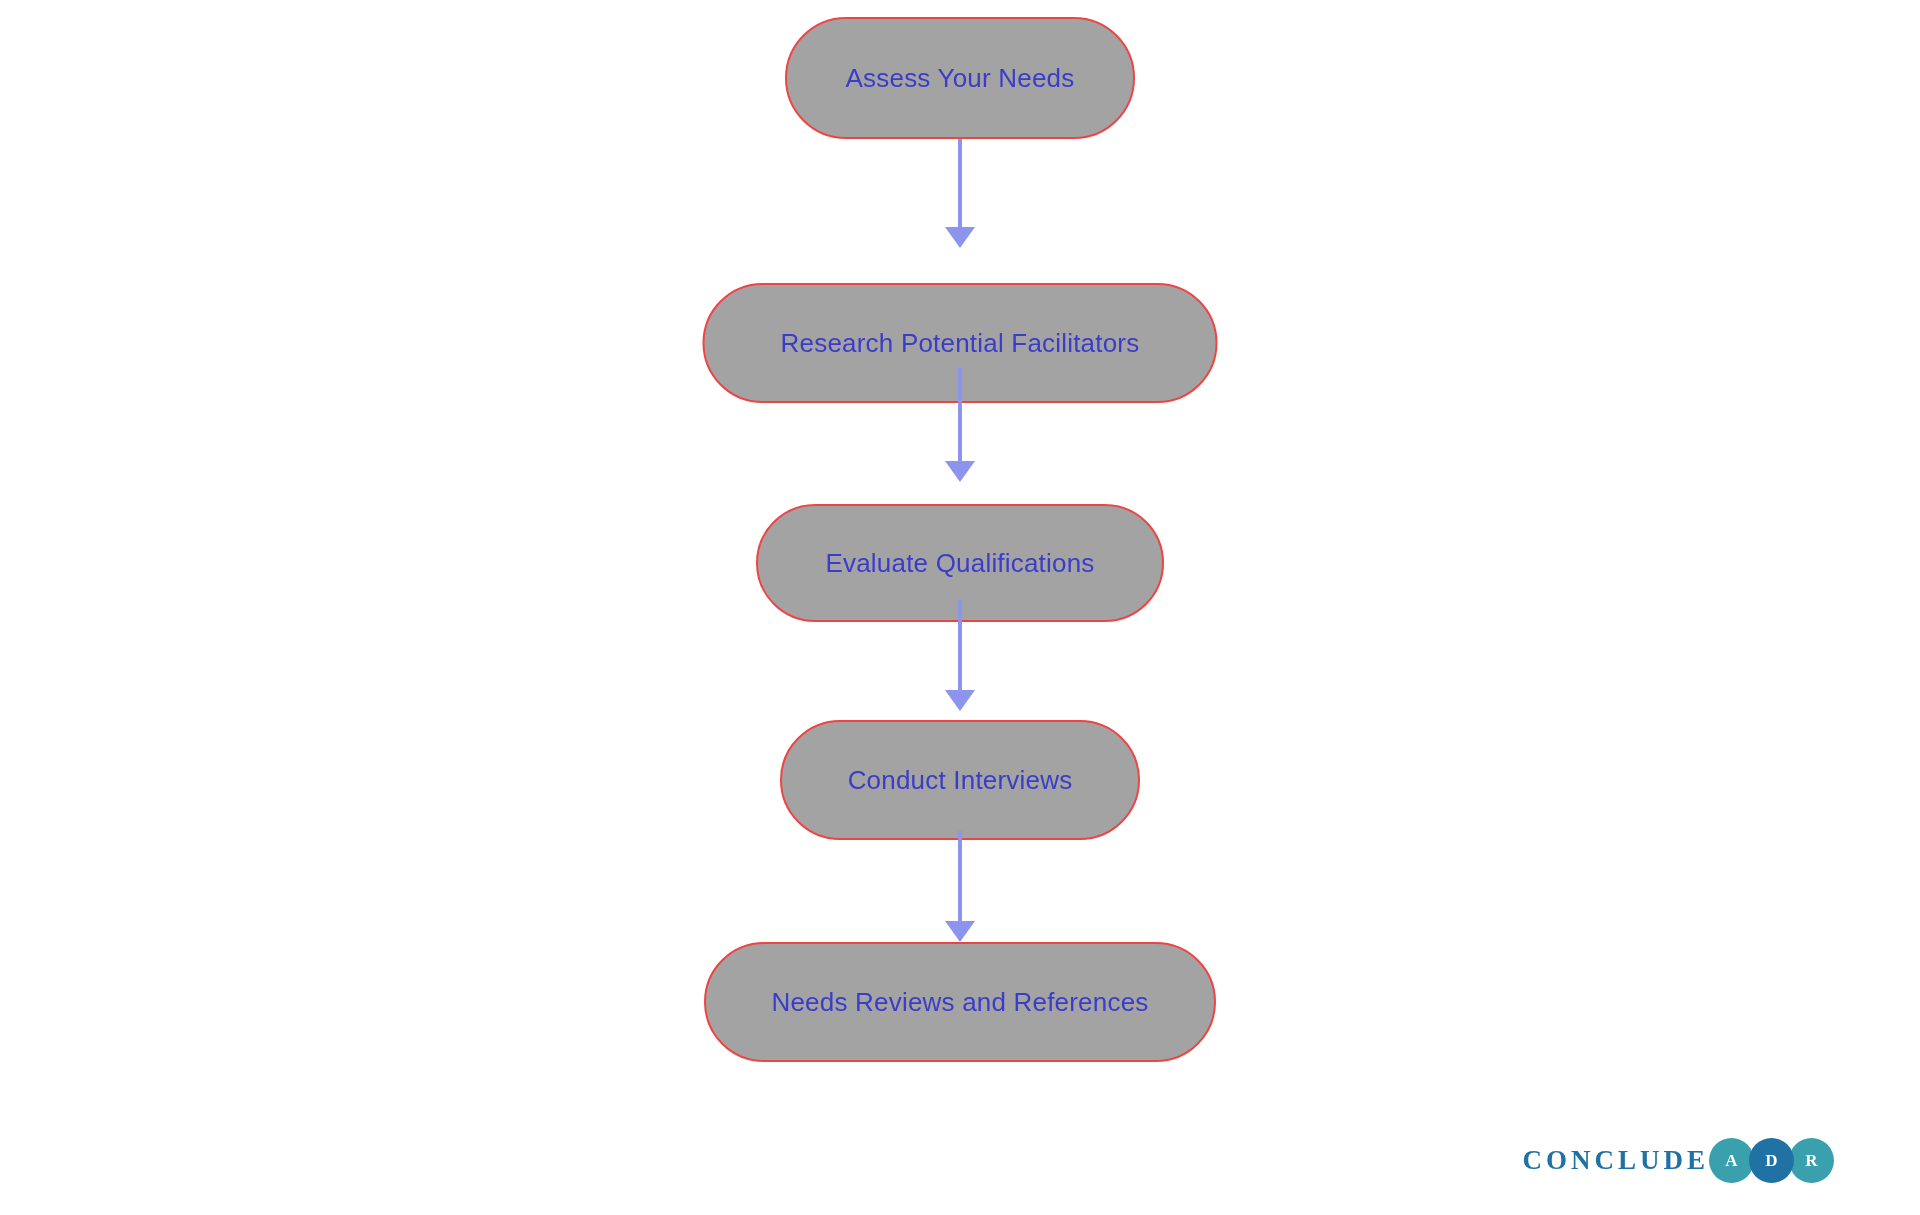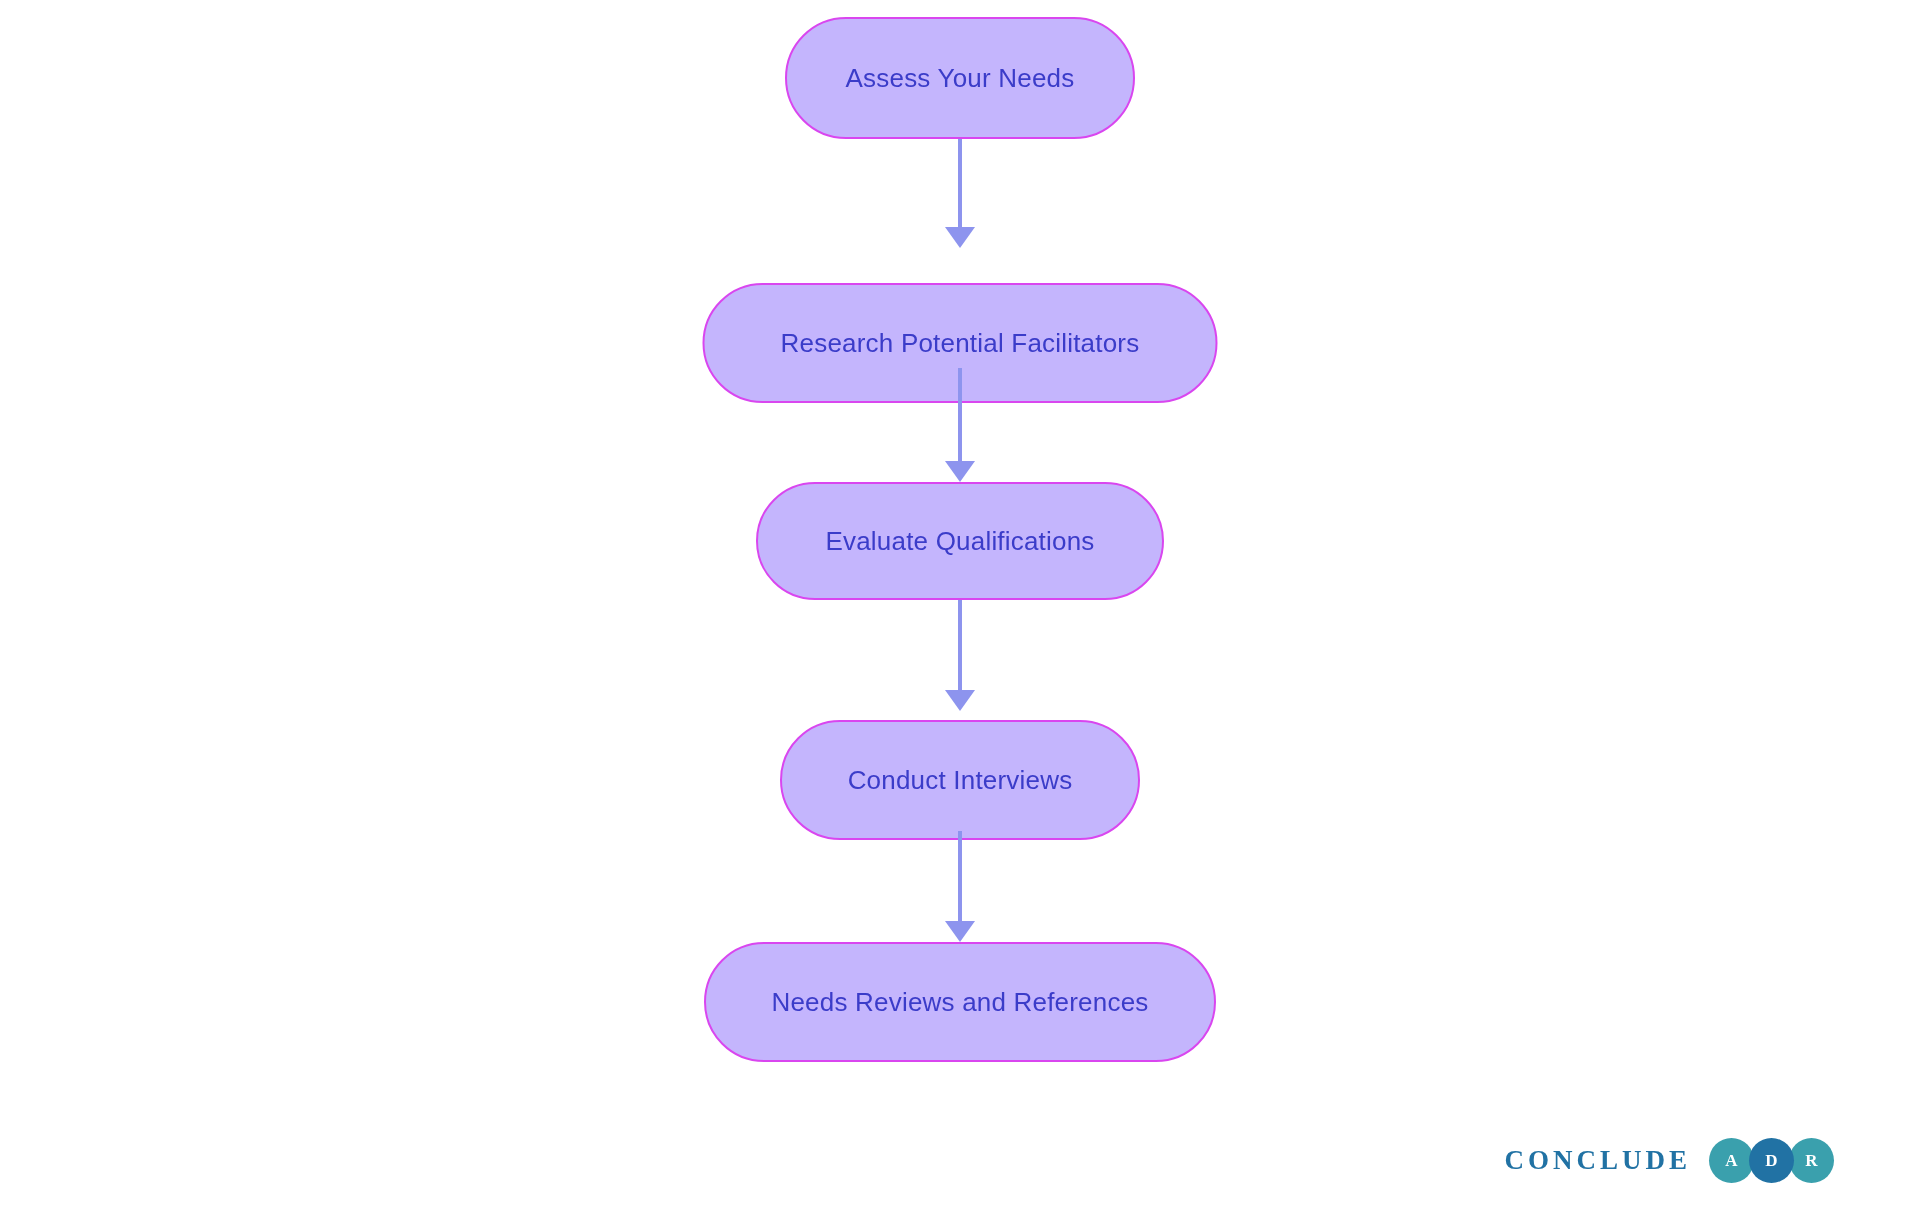--- a/index.html
+++ b/index.html
@@ -14,34 +14,34 @@
     position: relative;
     width: 1920px;
     height: 1215px;
     background: #ffffff;
   }
   
   .node {
     position: absolute;
     left: 50%;
     transform: translateX(-50%);
-    background: #c4b5fd;
-    border: 2px solid #d946ef;
+    background: #a3a3a3;
+    border: 2px solid #ef4444;
     border-radius: 62px;
     display: flex;
     align-items: center;
     justify-content: center;
     color: #3b3cc9;
     font-size: 26px;
     letter-spacing: 0.2px;
     white-space: nowrap;
   }
   .node-1 { top: 17px;  width: 350px; height: 122px; }
   .node-2 { top: 248px; width: 515px; height: 120px; margin-top: 35px; }
-  .node-3 { top: 482px; width: 408px; height: 118px; align-items: center; }
+  .node-3 { top: 504px; width: 408px; height: 118px; align-items: center; }
   .node-4 { top: 711px; width: 360px; height: 120px; margin-top: 9px; }
   .node-5 { top: 942px; width: 512px; height: 120px; }
 
   
   .arrow {
     position: absolute;
     left: 50%;
     transform: translateX(-50%);
     width: 4px;
     background: #8d94ee;
@@ -63,21 +63,20 @@
   .arrow-3 { top: 600px; height: 91px; }
   .arrow-4 { top: 831px; height: 91px; }
 
   
   .branding {
     position: absolute;
     right: 86px;
     bottom: 32px;
     display: flex;
     align-items: center;
-    gap: 18px;
   }
   .wordmark {
     font-family: "Liberation Serif", "DejaVu Serif", serif;
     font-weight: bold;
     font-size: 27px;
     letter-spacing: 4px;
     color: #2172a4;
   }
   .badge {
     display: flex;

